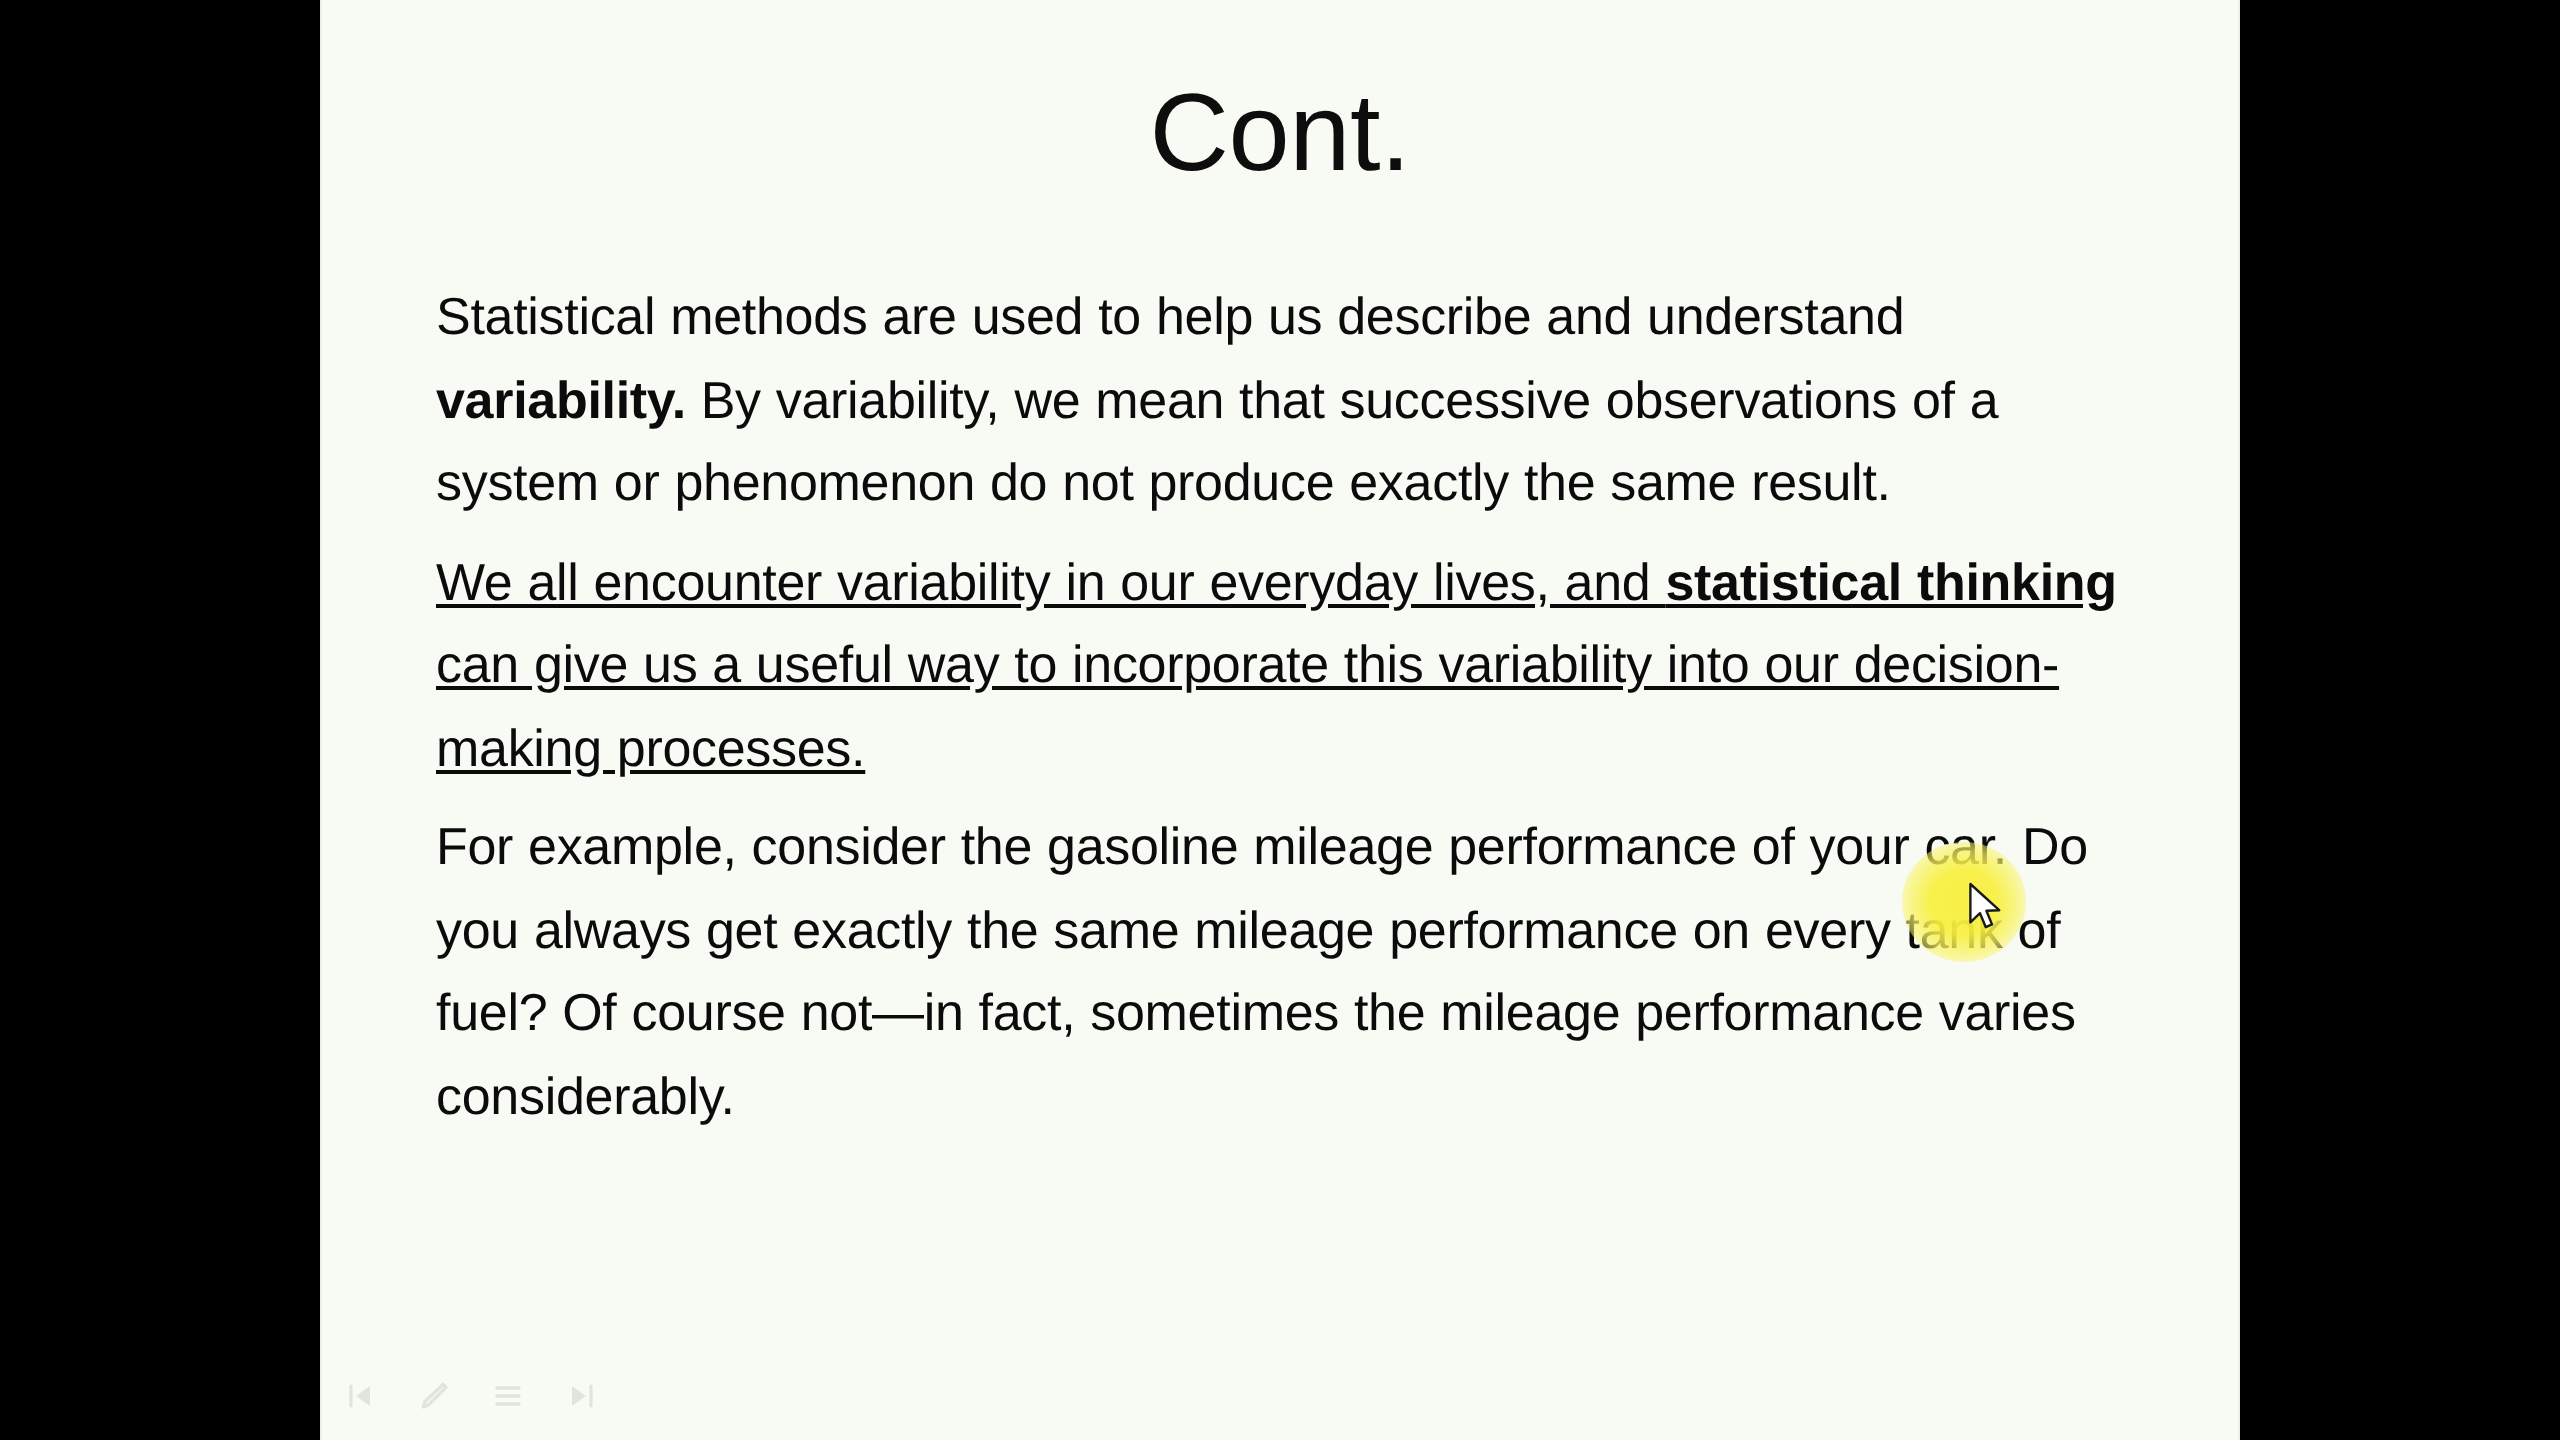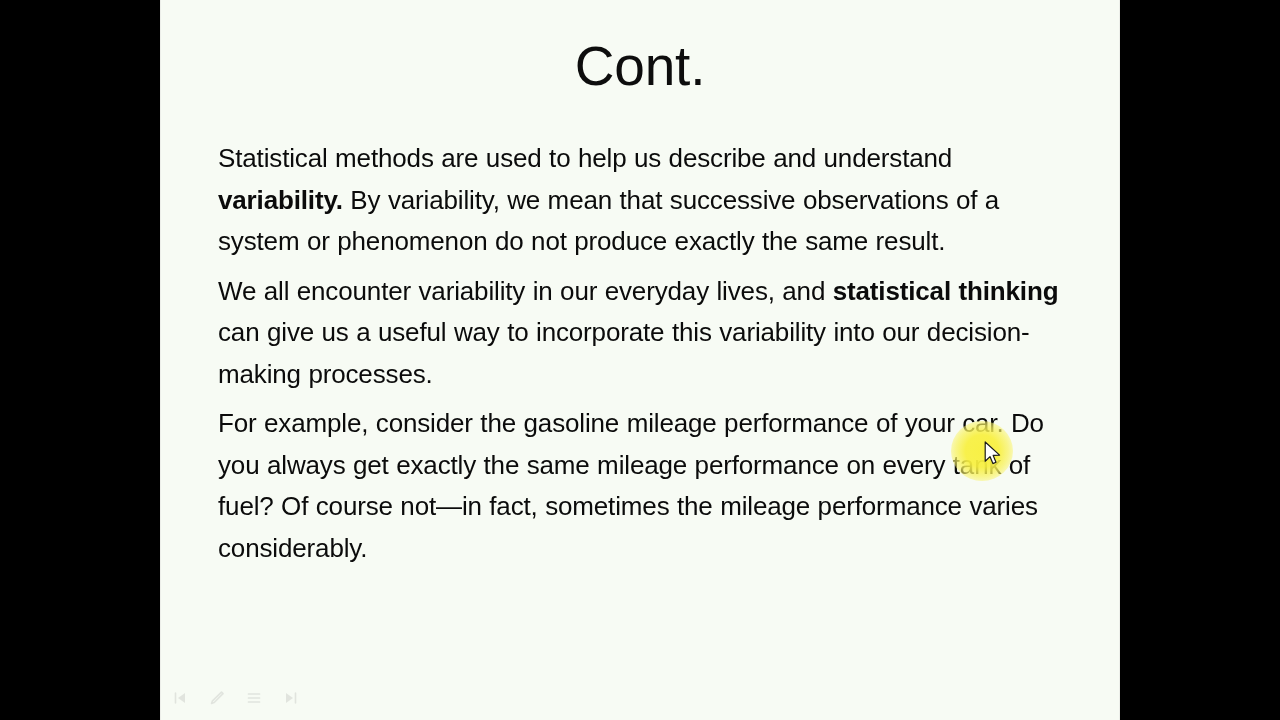--- a/index.html
+++ b/index.html
@@ -144,21 +144,21 @@
 
   <div class="letterbox left" style="background: rgb(0, 0, 0);"></div>
   <div class="letterbox right" style="background: rgb(0, 0, 0);"></div>
 
   <div id="slide" style="background: rgb(247, 251, 244);">
 
     <div id="slide-title">Cont.</div>
 
     <div id="body-copy">
       <p class="para" style="color: rgb(11, 11, 11);"><span>Statistical methods are used to help us describe and understand </span><b>variability.</b><span> By variability, we mean that successive observations of a system or phenomenon do not produce exactly the same result.</span></p>
-      <p class="para" style="color: rgb(11, 11, 11);"><span>We all encounter variability in our everyday lives, and </span><b>statistical thinking</b><span> can give us a useful way to incorporate this variability into our decision-making processes.</span></p>
+      <p class="para" style="color: rgb(11, 11, 11); text-decoration: underline;"><span>We all encounter variability in our everyday lives, and </span><b>statistical thinking</b><span> can give us a useful way to incorporate this variability into our decision-making processes.</span></p>
       <p class="para" style="color: rgb(11, 11, 11);"><span> For example, consider the gasoline mileage performance of your car. Do you always get exactly the same mileage performance on every tank of fuel? Of course not—in fact, sometimes the mileage performance varies considerably.</span></p>
     </div>
 
     <div id="show-controls">
       <span class="ctrl">
         <svg width="18" height="18" viewBox="0 0 18 18" fill="none" stroke="currentColor" stroke-width="1.6">
           <path d="M14 4 L7 9 L14 14 Z" fill="currentColor" stroke="none"></path>
           <path d="M4.5 4 L4.5 14" stroke-linecap="round"></path>
         </svg>
       </span>

